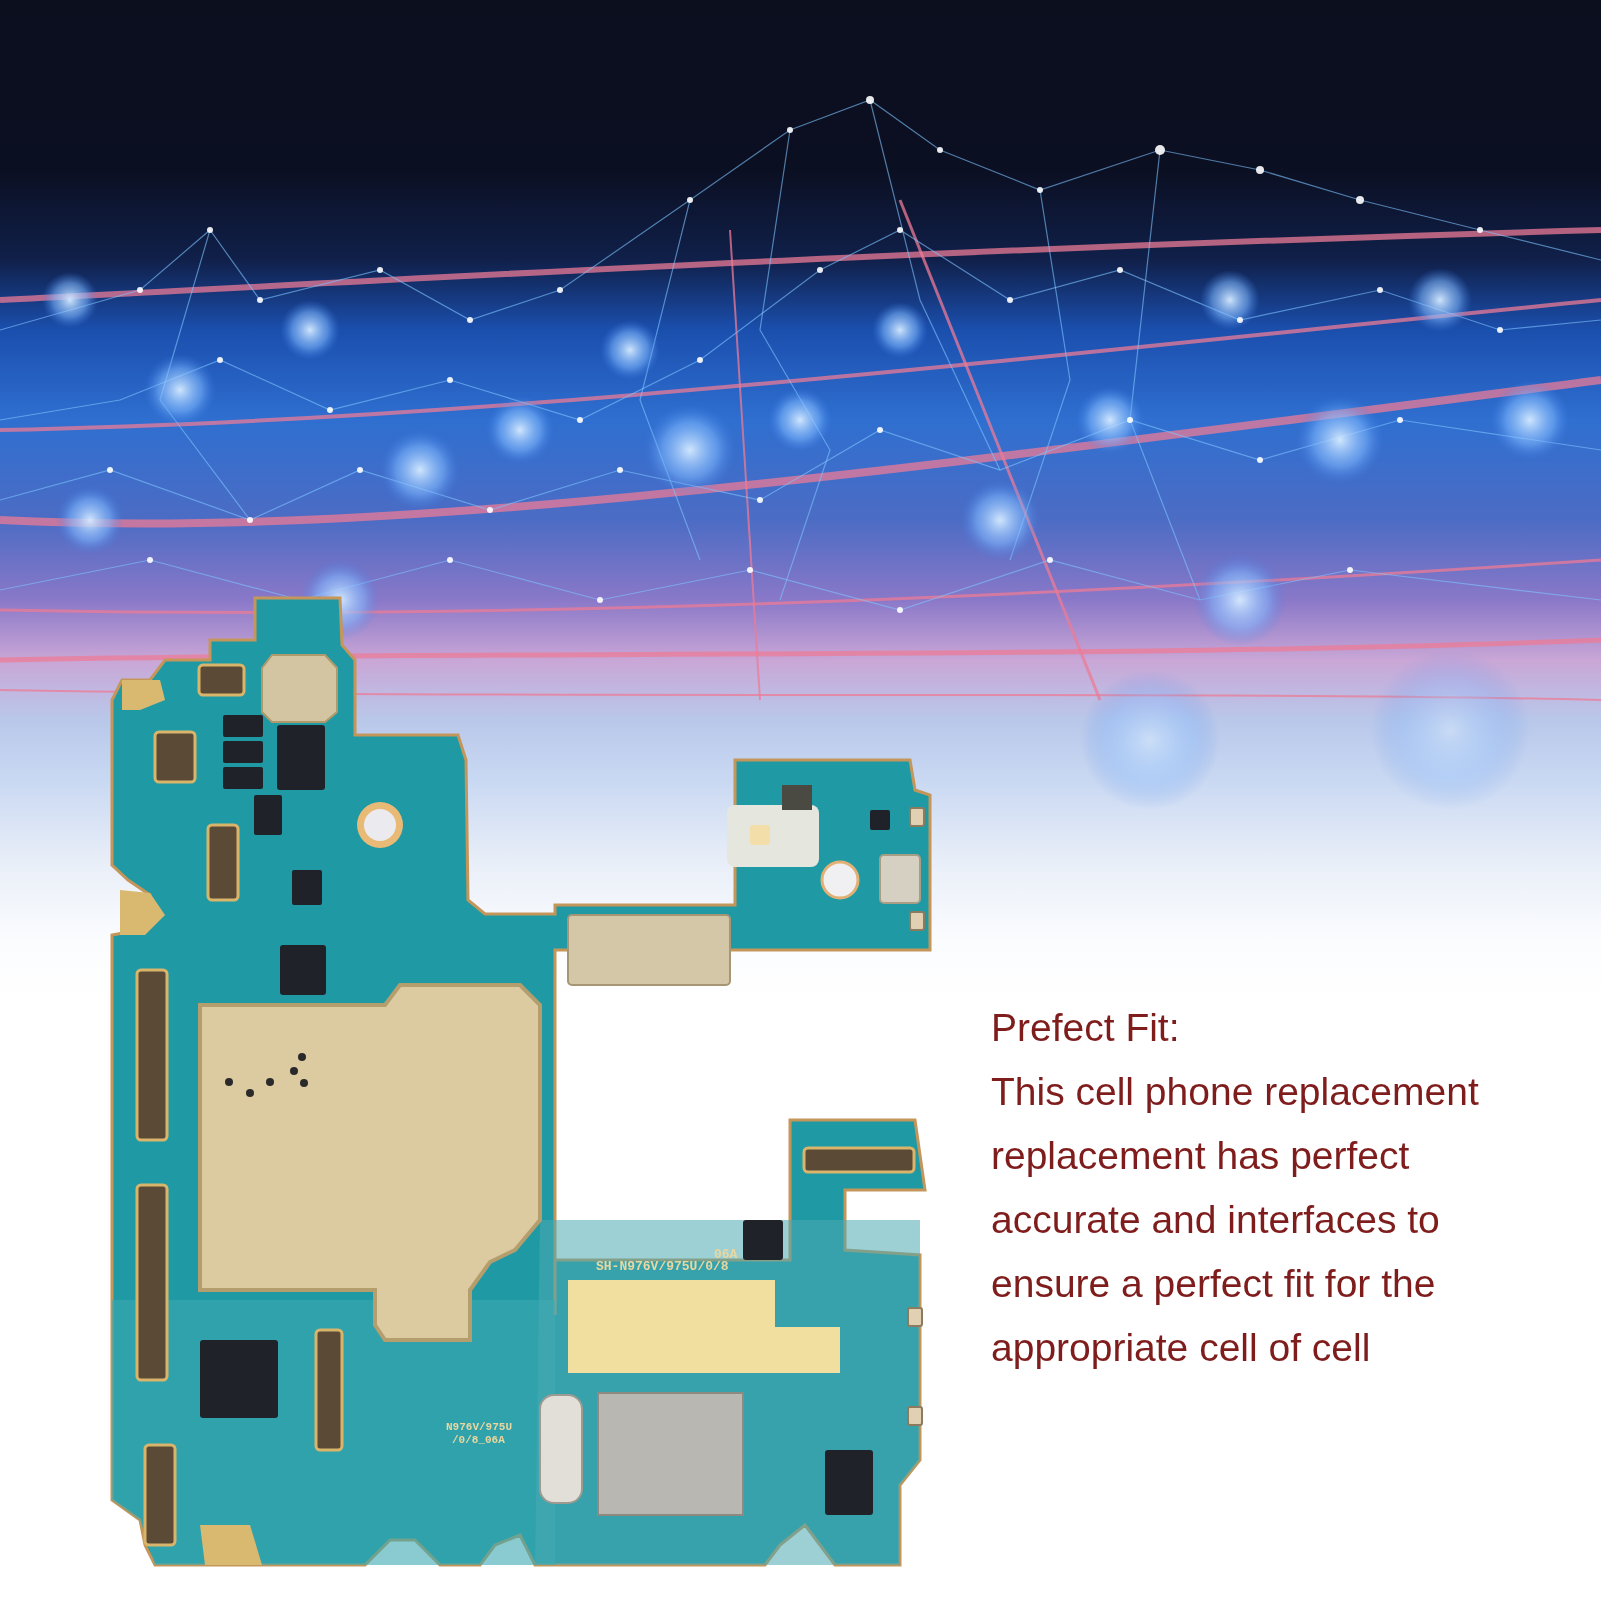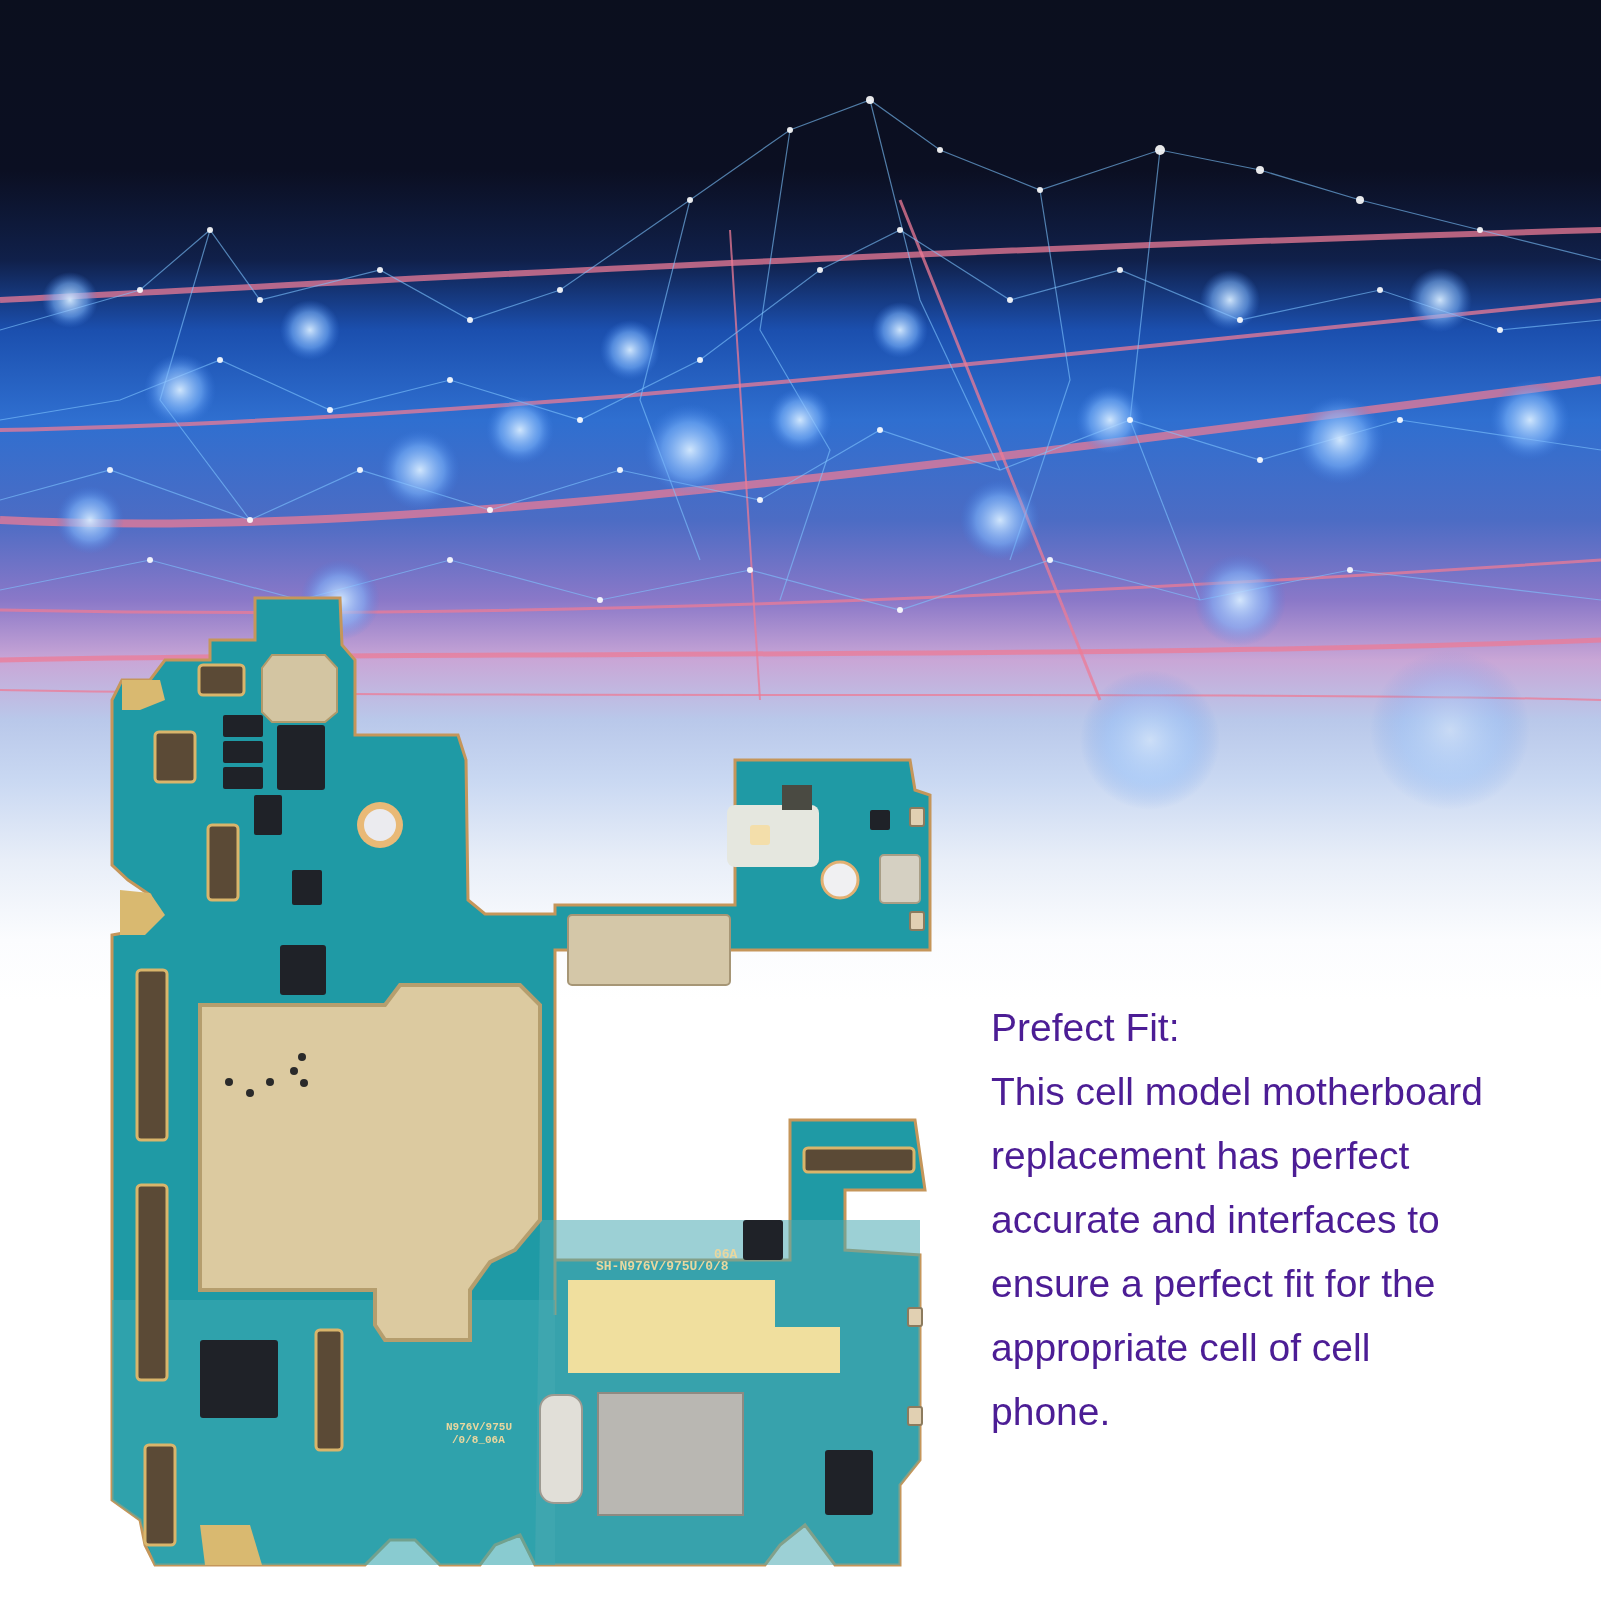--- a/index.html
+++ b/index.html
@@ -8,21 +8,21 @@
     position: absolute; left: 0; top: 0; width: 1601px; height: 1601px;
     background: linear-gradient(180deg,
       #0b0f1e 0px, #0b0f22 170px, #10204a 260px, #1b4fae 330px,
       #2f6fd0 420px, #4c6cc4 520px, #8a78c8 600px, #c9a6d6 660px,
       #b9c8ea 720px, #c9d8f2 780px, #e8eef8 860px, #fbfcfe 940px, #ffffff 1000px);
   }
   .bg svg { position: absolute; left: 0; top: 0; }
   .pcb { position: absolute; left: 0; top: 0; }
   .copy {
     position: absolute; left: 991px; top: 996px; width: 600px;
-    color: #4c1d95; font-size: 39px; line-height: 64px; font-family: "Liberation Sans", sans-serif;
+    color: #7f1d1d; font-size: 39px; line-height: 64px; font-family: "Liberation Sans", sans-serif;
   }
   .copy .line { display: block; white-space: nowrap; }
 </style>
 </head>
 <body>
 
 <div class="bg">
   <svg width="1601" height="1000" viewBox="0 0 1601 1000">
     <defs>
       <radialGradient id="bokeh" cx="50%" cy="50%" r="50%">
@@ -202,19 +202,18 @@
   </g>
 
   <text x="596" y="1270" font-family="Liberation Mono, monospace" font-size="13" fill="#e9d79f" font-weight="bold">SH-N976V/975U/0/8</text>
   <text x="714" y="1258" font-family="Liberation Mono, monospace" font-size="13" fill="#e9d79f" font-weight="bold">06A</text>
   <text x="446" y="1430" font-family="Liberation Mono, monospace" font-size="11" fill="#e9d79f" font-weight="bold">N976V/975U</text>
   <text x="452" y="1443" font-family="Liberation Mono, monospace" font-size="11" fill="#e9d79f" font-weight="bold">/0/8_06A</text>
 </svg>
 
 <div class="copy">
   <span class="line">Prefect Fit:</span>
-  <span class="line">This cell model motherboard</span>
+  <span class="line">This cell phone replacement</span>
   <span class="line">replacement has perfect</span>
   <span class="line">accurate and interfaces to</span>
   <span class="line">ensure a perfect fit for the</span>
   <span class="line">appropriate cell of cell</span>
-  <span class="line">phone.</span>
 </div>
 
 </body></html>

